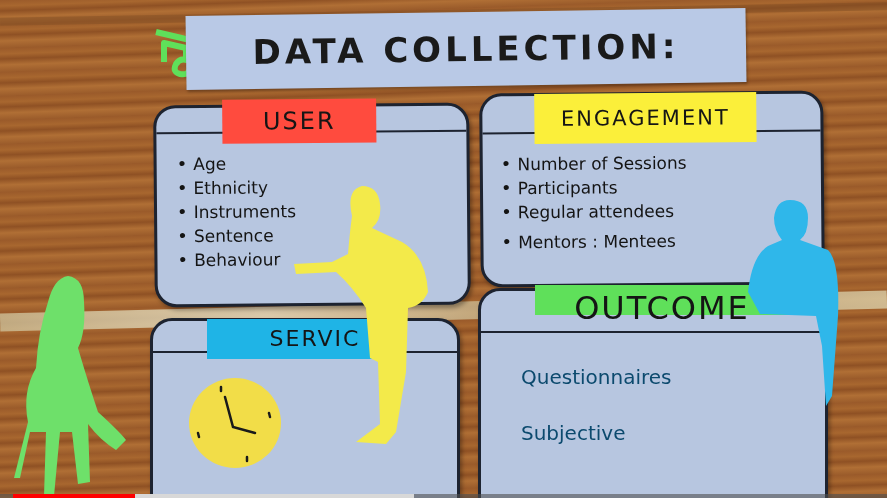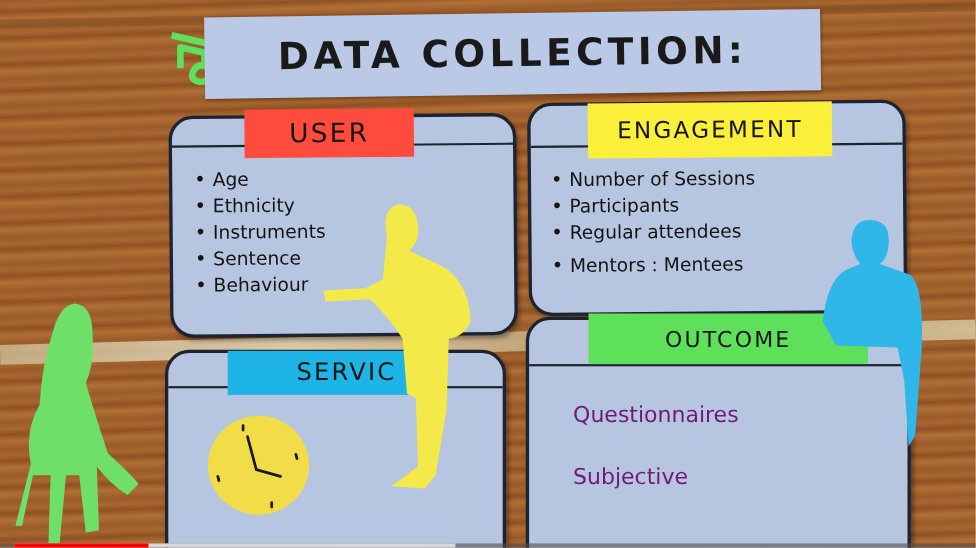--- a/index.html
+++ b/index.html
@@ -13,21 +13,21 @@
     background:linear-gradient(90deg,#c9b890,#e6dcc0 30%,#bfa77a 60%,#d8c9a2);opacity:.85;transform:rotate(-1.5deg);}
   .woodstreak2{position:absolute;left:0;top:10px;width:887px;height:8px;background:#7b4a22;opacity:.4;transform:rotate(-1deg);}
   .card{position:absolute;background:#b7c6e0;border:3px solid #1d2330;border-radius:22px;box-shadow:2px 3px 4px rgba(0,0,0,.35);}
   .card .rule{position:absolute;left:0;right:0;height:2px;background:#1d2330;}
   .tag{position:absolute;text-align:center;font-family:"DejaVu Sans",sans-serif;color:#151515;letter-spacing:2px;}
   .title{position:absolute;left:186px;top:12px;width:560px;height:74px;background:#b9c9e6;transform:rotate(-0.8deg);box-shadow:1px 2px 3px rgba(0,0,0,.3);
     display:flex;align-items:center;justify-content:center;font-size:34px;font-weight:bold;letter-spacing:4px;color:#1a1a1a;}
   ul.items{list-style:none;margin:0;padding:0;position:absolute;}
   ul.items li{font-size:17px;color:#141414;line-height:24px;white-space:nowrap;}
   ul.items li::before{content:"•";margin-right:6px;font-size:18px;}
-  .plain{position:absolute;font-size:20px;color:#701a75;}
+  .plain{position:absolute;font-size:20px;color:#0c4a6e;}
   .progress{position:absolute;left:0;bottom:0;width:887px;height:4px;background:rgba(80,80,80,.6);}
   .progress .buf{position:absolute;left:13px;width:401px;height:100%;background:#d8d8d8;}
   .progress .played{position:absolute;left:13px;width:122px;height:100%;background:#ff0000;}
 </style>
 </head>
 <body>
 
 <div class="woodstreak2"></div>
 <div class="woodstreak"></div>
 
@@ -70,21 +70,21 @@
         <line x1="82" y1="38" x2="83" y2="42"></line>
       <line x1="11" y1="58" x2="12" y2="62"></line>
         <line x1="60" y1="82" x2="60" y2="86"></line>
       <path d="M38 22 L46 52 L68 58"></path>
     </g>
   </svg>
 </div>
 
 <div class="card" style="left:478px;top:288px;width:344px;height:230px;border-radius:22px 22px 0 0">
   <div class="rule" style="top:40px"></div>
-  <div class="tag" style="left:54px;top:-6px;width:254px;height:46px;line-height:46px;background:#5fe05a;font-size:20px">OUTCOME</div>
+  <div class="tag" style="left:54px;top:-6px;width:254px;height:30px;line-height:46px;background:#5fe05a;font-size:32px">OUTCOME</div>
   <div class="plain" style="left:40px;top:74px">Questionnaires</div>
   <div class="plain" style="left:40px;top:130px;font-size:20px">Subjective</div>
 </div>
 
 <svg style="position:absolute;left:8px;top:272px" width="120" height="226" viewBox="0 0 120 226">
   <path d="M60 4 Q76 6 76 30 Q78 60 70 76 Q80 110 90 140 Q112 160 118 168 L108 178 Q92 168 80 152 L82 210 L70 212 L64 160 L52 160 L46 224 L36 224 L38 160 L22 160 L12 206 L6 206 L20 150 Q14 120 28 96 Q30 60 40 30 Q46 6 60 4Z" fill="#6ee06a"></path>
 </svg>
 
 <svg style="position:absolute;left:292px;top:182px" width="140" height="264" viewBox="0 0 140 264">
   <path d="M70 4 Q86 4 88 22 Q90 38 80 46 L110 60 Q134 74 136 110 Q130 124 116 126 L114 190 L104 250 L94 262 L64 260 L88 242 L86 180 L78 176 L74 126 Q60 104 44 90 L4 92 L2 82 L40 80 L56 72 Q58 48 60 34 Q54 8 70 4Z" fill="#f3ea4a"></path>

